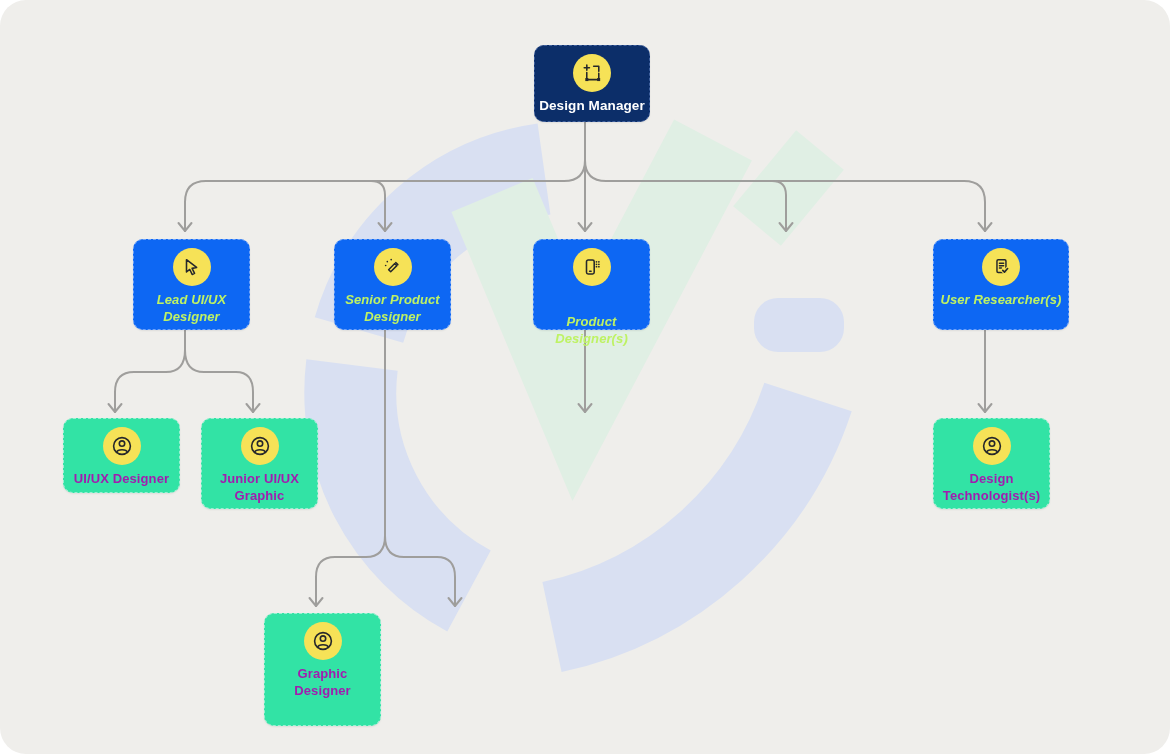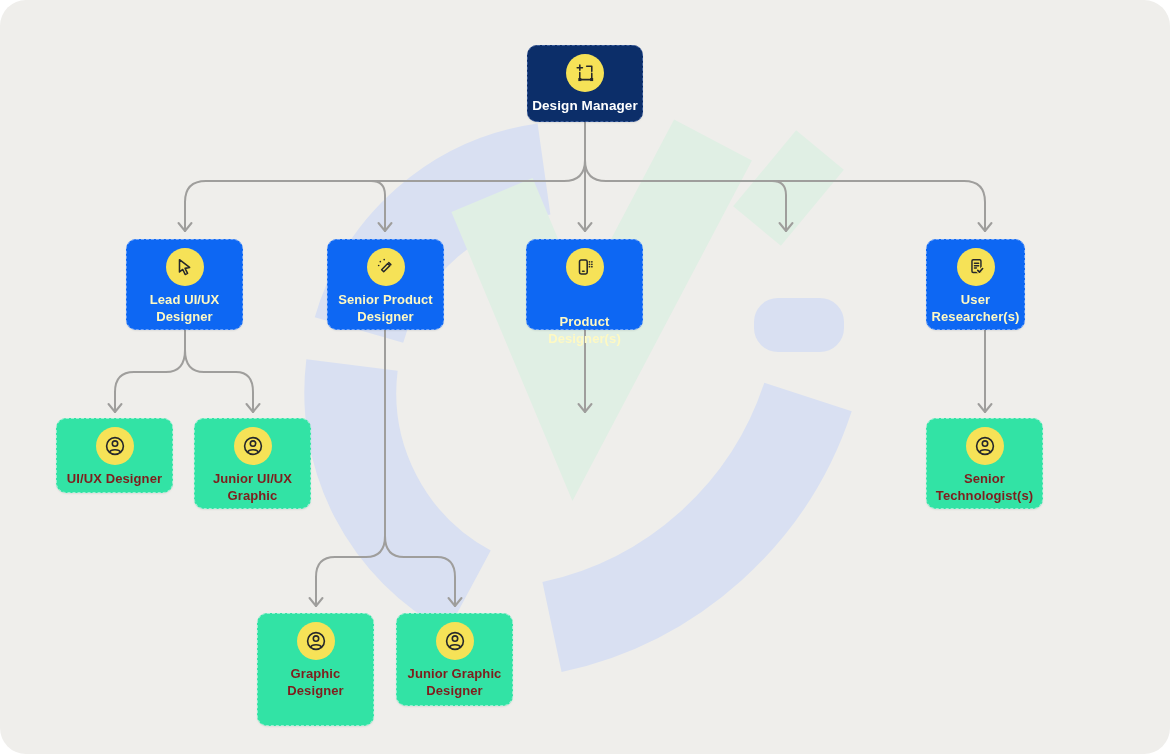--- a/index.html
+++ b/index.html
@@ -1,28 +1,28 @@
 <!DOCTYPE html>
 <html><head>
 <meta charset="utf-8">
 <style>
   html,body{margin:0;padding:0;background:#ffffff;}
   body{width:1170px;height:754px;font-family:"Liberation Sans","DejaVu Sans",sans-serif;}
   .canvas{position:relative;width:1170px;height:754px;background:#efeeeb;border-radius:26px;overflow:hidden;}
   .layer{position:absolute;left:0;top:0;width:1170px;height:754px;}
   .node{position:absolute;display:flex;flex-direction:column;align-items:center;justify-content:flex-start;
         padding-top:9px;box-sizing:border-box;border-radius:10px;text-align:center;
-        box-shadow:0 1px 2px rgba(0,0,0,.07);cursor:default;}
+        box-shadow:0 1px 2px rgba(0,0,0,.07);cursor:default;margin-left:7px;}
   .node .lbl{font-weight:700;font-size:13px;line-height:17px;margin-top:5px;padding:0 4px;letter-spacing:.1px;}
   .node.navy{background:#0c2e69;outline:1px dashed rgba(130,160,225,.45);outline-offset:-1px;}
   .node.navy .lbl{color:#ffffff;font-size:13.5px;}
   .node.blue{background:#0d67f3;outline:1px dashed rgba(190,212,255,.55);outline-offset:-1px;}
-  .node.blue .lbl{color:#fef9c3;}
+  .node.blue .lbl{color:#bef264;font-style:italic;}
   .node.green{background:#32e3a5;outline:1px dashed rgba(255,255,255,.5);outline-offset:-1px;}
-  .node.green .lbl{color:#7f1d1d;}
+  .node.green .lbl{color:#a21caf;}
   .badge{width:38px;height:38px;border-radius:50%;background:#f6e257;display:flex;align-items:center;justify-content:center;flex:0 0 auto;}
   .badge svg{display:block;}
 </style>
 </head>
 <body>
 
 <div class="canvas">
 
   <svg class="layer" width="1170" height="754" viewBox="0 0 1170 754" aria-hidden="true">
 
@@ -110,21 +110,21 @@
         <circle cx="16.9" cy="9" r="0.95" fill="#26282b" stroke="none"></circle>
         <circle cx="19.5" cy="9" r="0.95" fill="#26282b" stroke="none"></circle>
         <circle cx="16.9" cy="11.6" r="0.95" fill="#26282b" stroke="none"></circle>
         <circle cx="19.5" cy="11.6" r="0.95" fill="#26282b" stroke="none"></circle>
       </svg>
     </span>
     <span class="lbl">Product Designer(s)</span>
   </div>
 
 
-  <div class="node blue" style="left:926px;top:239px;width:99px;height:91px;">
+  <div class="node blue" style="left:926px;top:239px;width:136px;height:91px;">
     <span class="badge">
       <svg width="22" height="22" viewBox="0 0 24 24" stroke="#26282b" stroke-width="1.6" fill="none" stroke-linecap="round" stroke-linejoin="round">
         <rect x="7.6" y="4.2" width="9.8" height="13.8" rx="1.3"></rect>
         <path d="M10.3 8h4.6 M10.3 10.6h4.6 M10.3 13.2h2.2"></path>
         <path d="M13.9 15.7l1.9 1.9 3.4-3.9" stroke="#f6e257" stroke-width="4.2"></path>
         <path d="M13.9 15.7l1.9 1.9 3.4-3.9" stroke-width="1.8"></path>
       </svg>
     </span>
     <span class="lbl">User Researcher(s)</span>
   </div>
@@ -153,38 +153,28 @@
 
 
   <div class="node green" style="left:926px;top:418px;width:117px;height:91px;">
     <span class="badge">
       <svg width="24" height="24" viewBox="0 0 24 24" stroke="#26282b" stroke-width="1.6" fill="none" stroke-linecap="round" stroke-linejoin="round">
         <circle cx="12" cy="12" r="8.4"></circle>
           <circle cx="12" cy="9.6" r="2.7"></circle>
         <path d="M6.6 18.4c1-3.6 9.8-3.6 10.8 0"></path>
       </svg>
     </span>
-    <span class="lbl">Senior Technologist(s)</span>
+    <span class="lbl">Design Technologist(s)</span>
   </div>
 
   <div class="node green" style="left:257px;top:613px;width:117px;height:113px;">
     <span class="badge">
       <svg width="24" height="24" viewBox="0 0 24 24" stroke="#26282b" stroke-width="1.6" fill="none" stroke-linecap="round" stroke-linejoin="round">
         <circle cx="12" cy="12" r="8.4"></circle>
           <circle cx="12" cy="9.6" r="2.7"></circle>
         <path d="M6.6 18.4c1-3.6 9.8-3.6 10.8 0"></path>
       </svg>
     </span>
     <span class="lbl">Graphic Designer</span>
   </div>
 
-  <div class="node green" style="left:396px;top:613px;width:117px;height:93px;">
-    <span class="badge">
-      <svg width="24" height="24" viewBox="0 0 24 24" stroke="#26282b" stroke-width="1.6" fill="none" stroke-linecap="round" stroke-linejoin="round">
-        <circle cx="12" cy="12" r="8.4"></circle>
-          <circle cx="12" cy="9.6" r="2.7"></circle>
-        <path d="M6.6 18.4c1-3.6 9.8-3.6 10.8 0"></path>
-      </svg>
-    </span>
-    <span class="lbl">Junior Graphic Designer</span>
-  </div>
 
 </div>
 
 </body></html>

